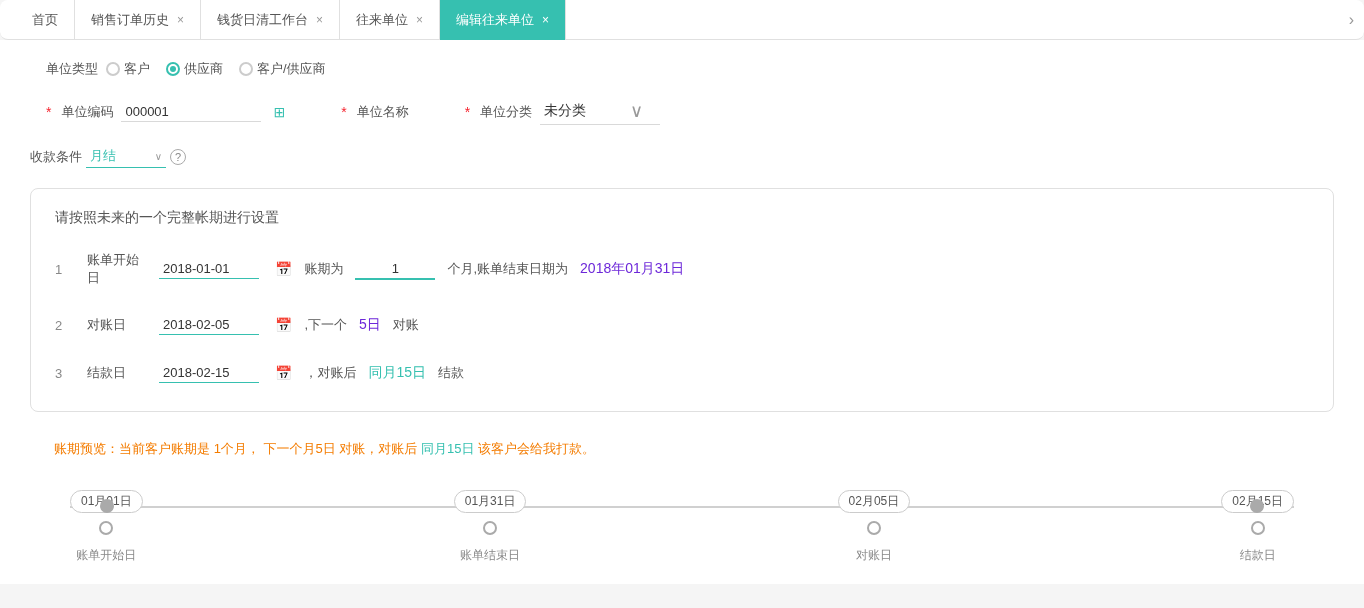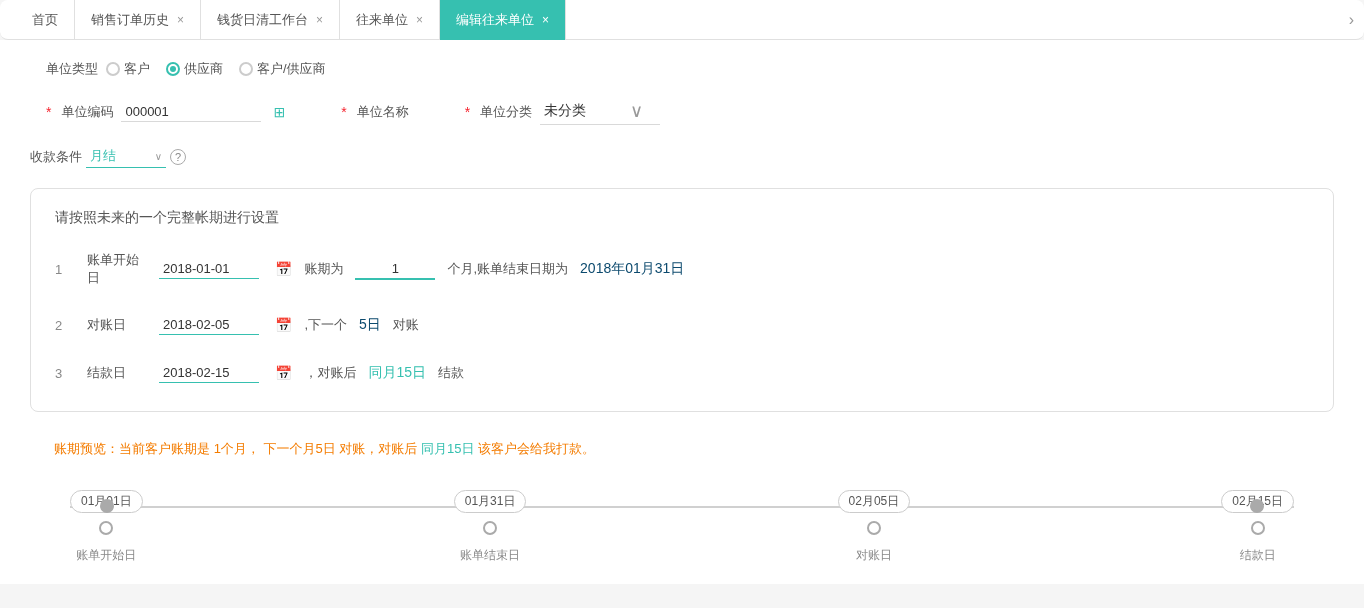--- a/index.html
+++ b/index.html
@@ -225,21 +225,21 @@
     .period-input-inline {
       border: none;
       border-bottom: 2px solid #36c0b0;
       outline: none;
       padding: 2px 4px;
       font-size: 13px;
       color: #333;
       width: 80px;
       text-align: center;
     }
-    .highlight-orange { color: #0c4a6e; text-align: center; }
+    .highlight-orange { color: #6d28d9; text-align: center; }
     .highlight-teal { color: #36c0b0; }
 
     
     .preview-section {
       padding: 12px 24px;
       font-size: 13px;
       color: #555;
       margin-bottom: 20px;
     }
     .preview-section span { color: #f47c00; }

